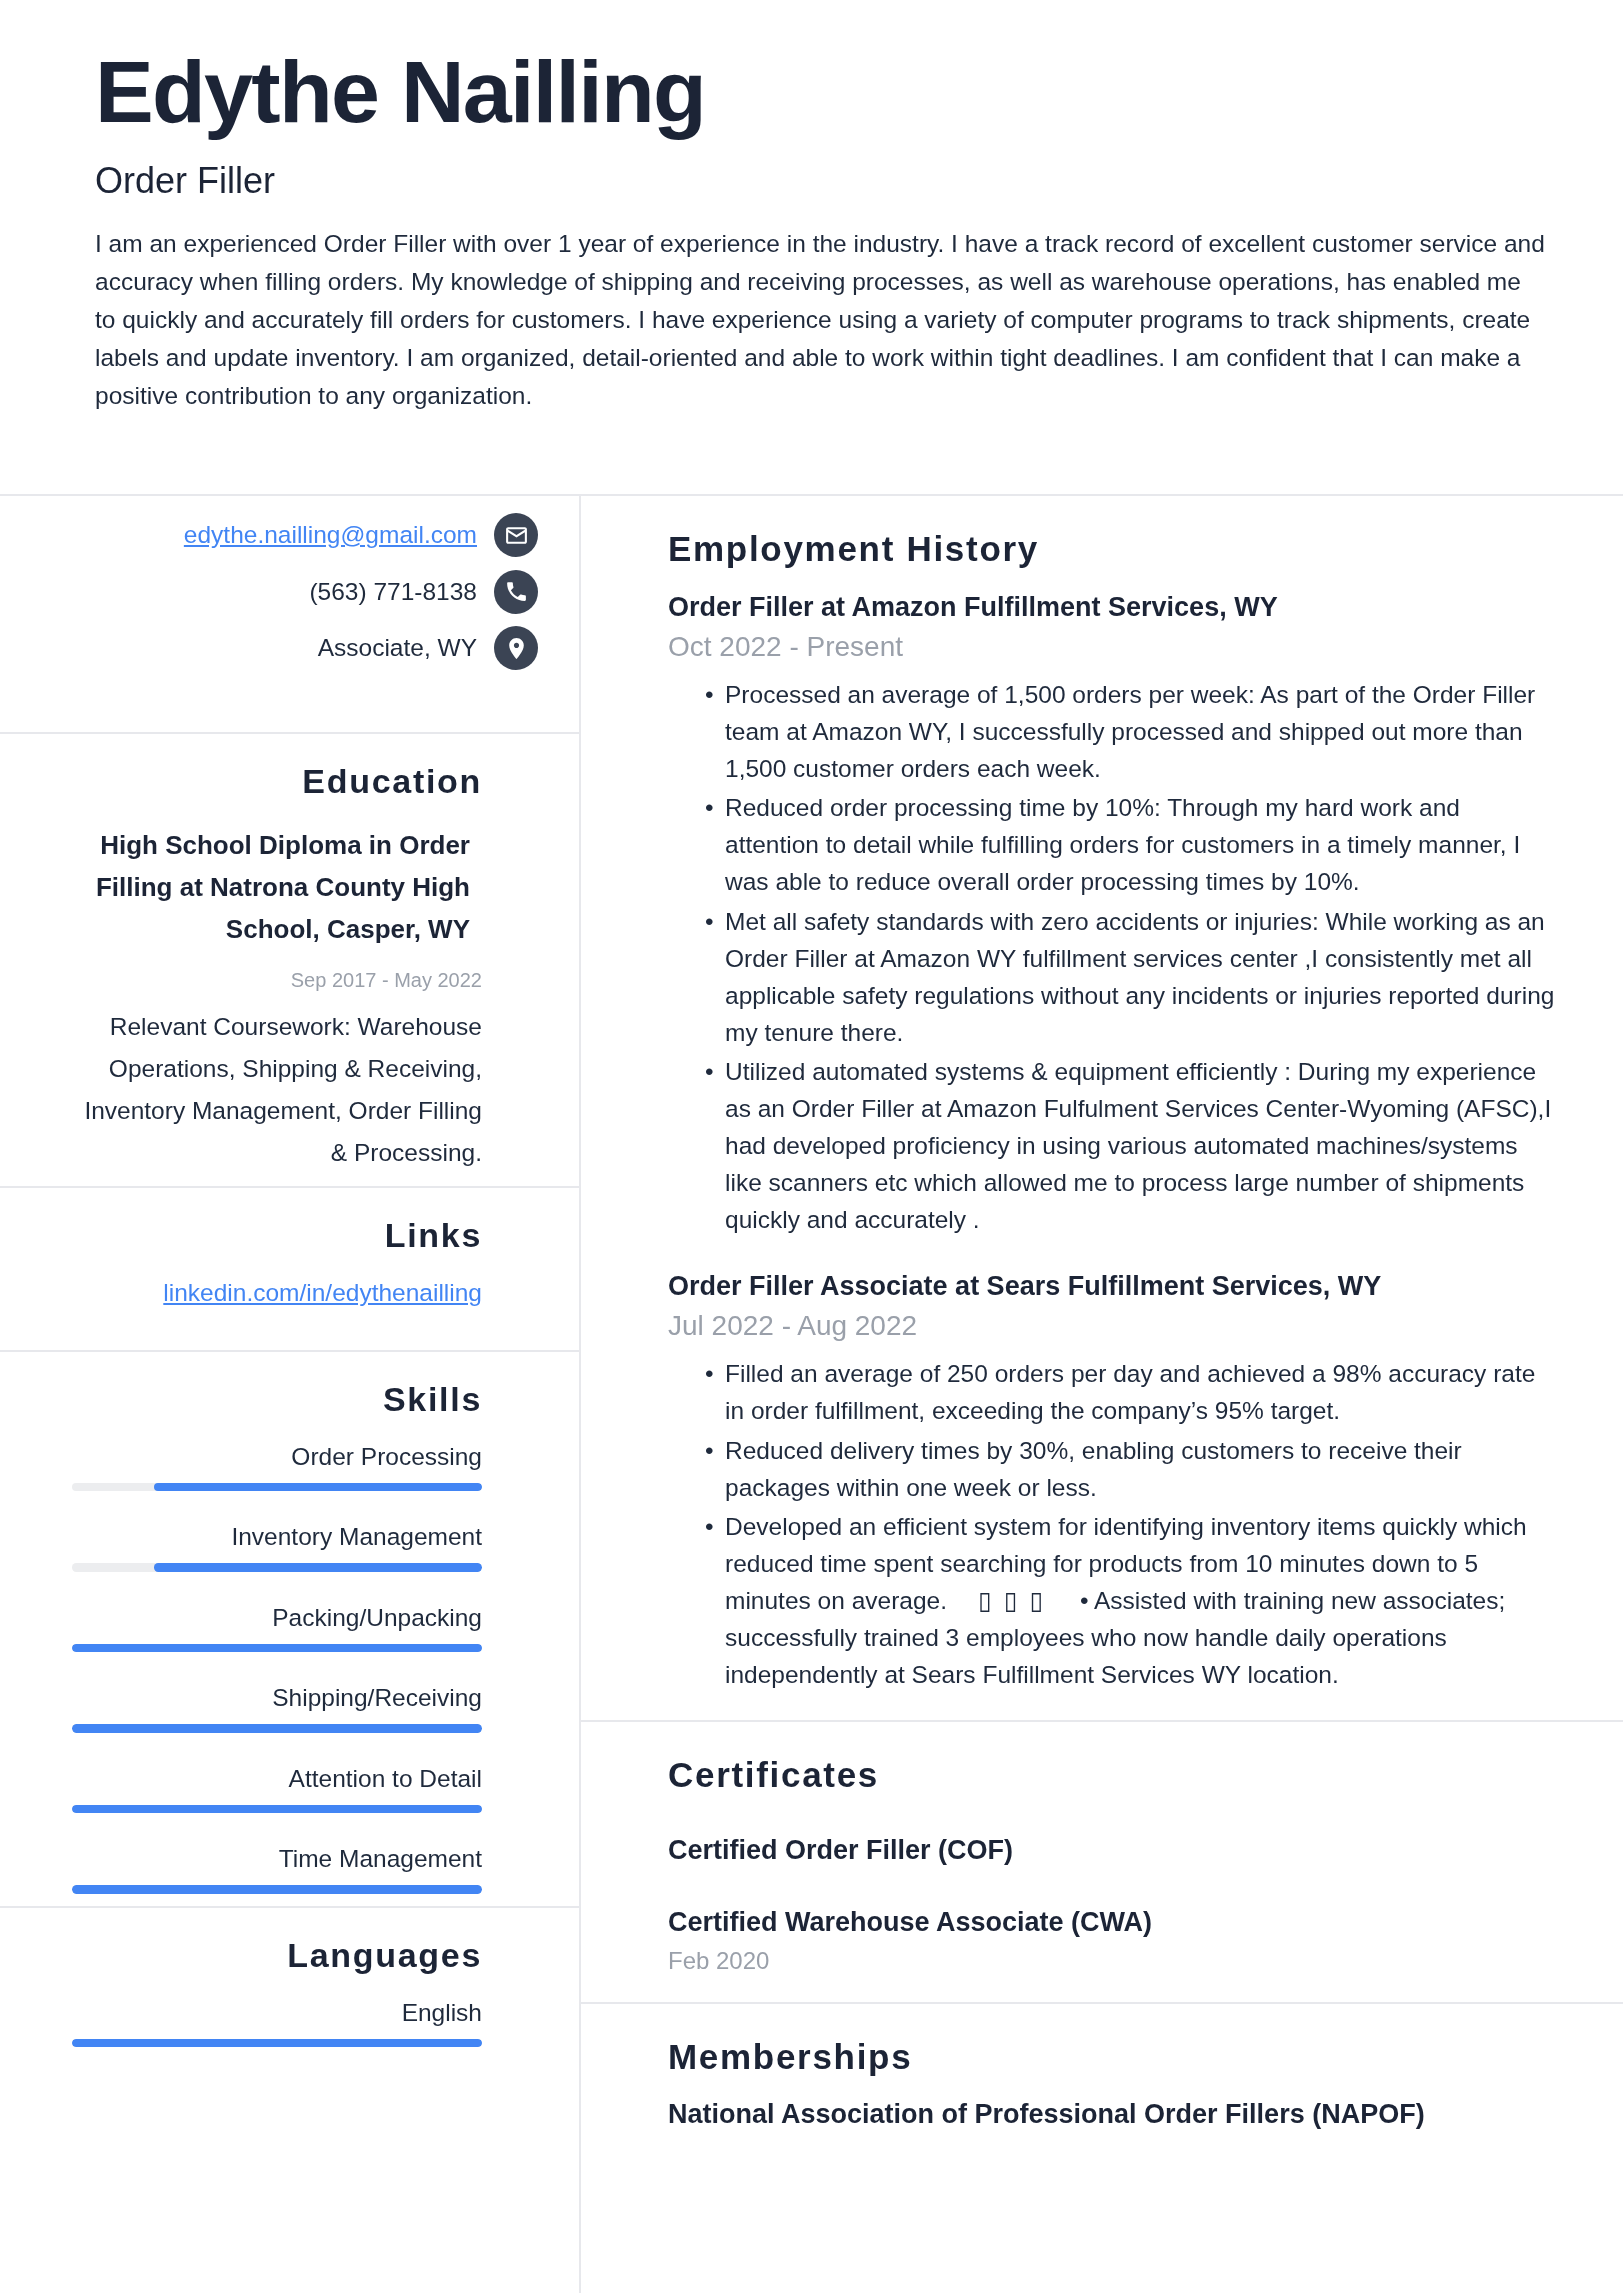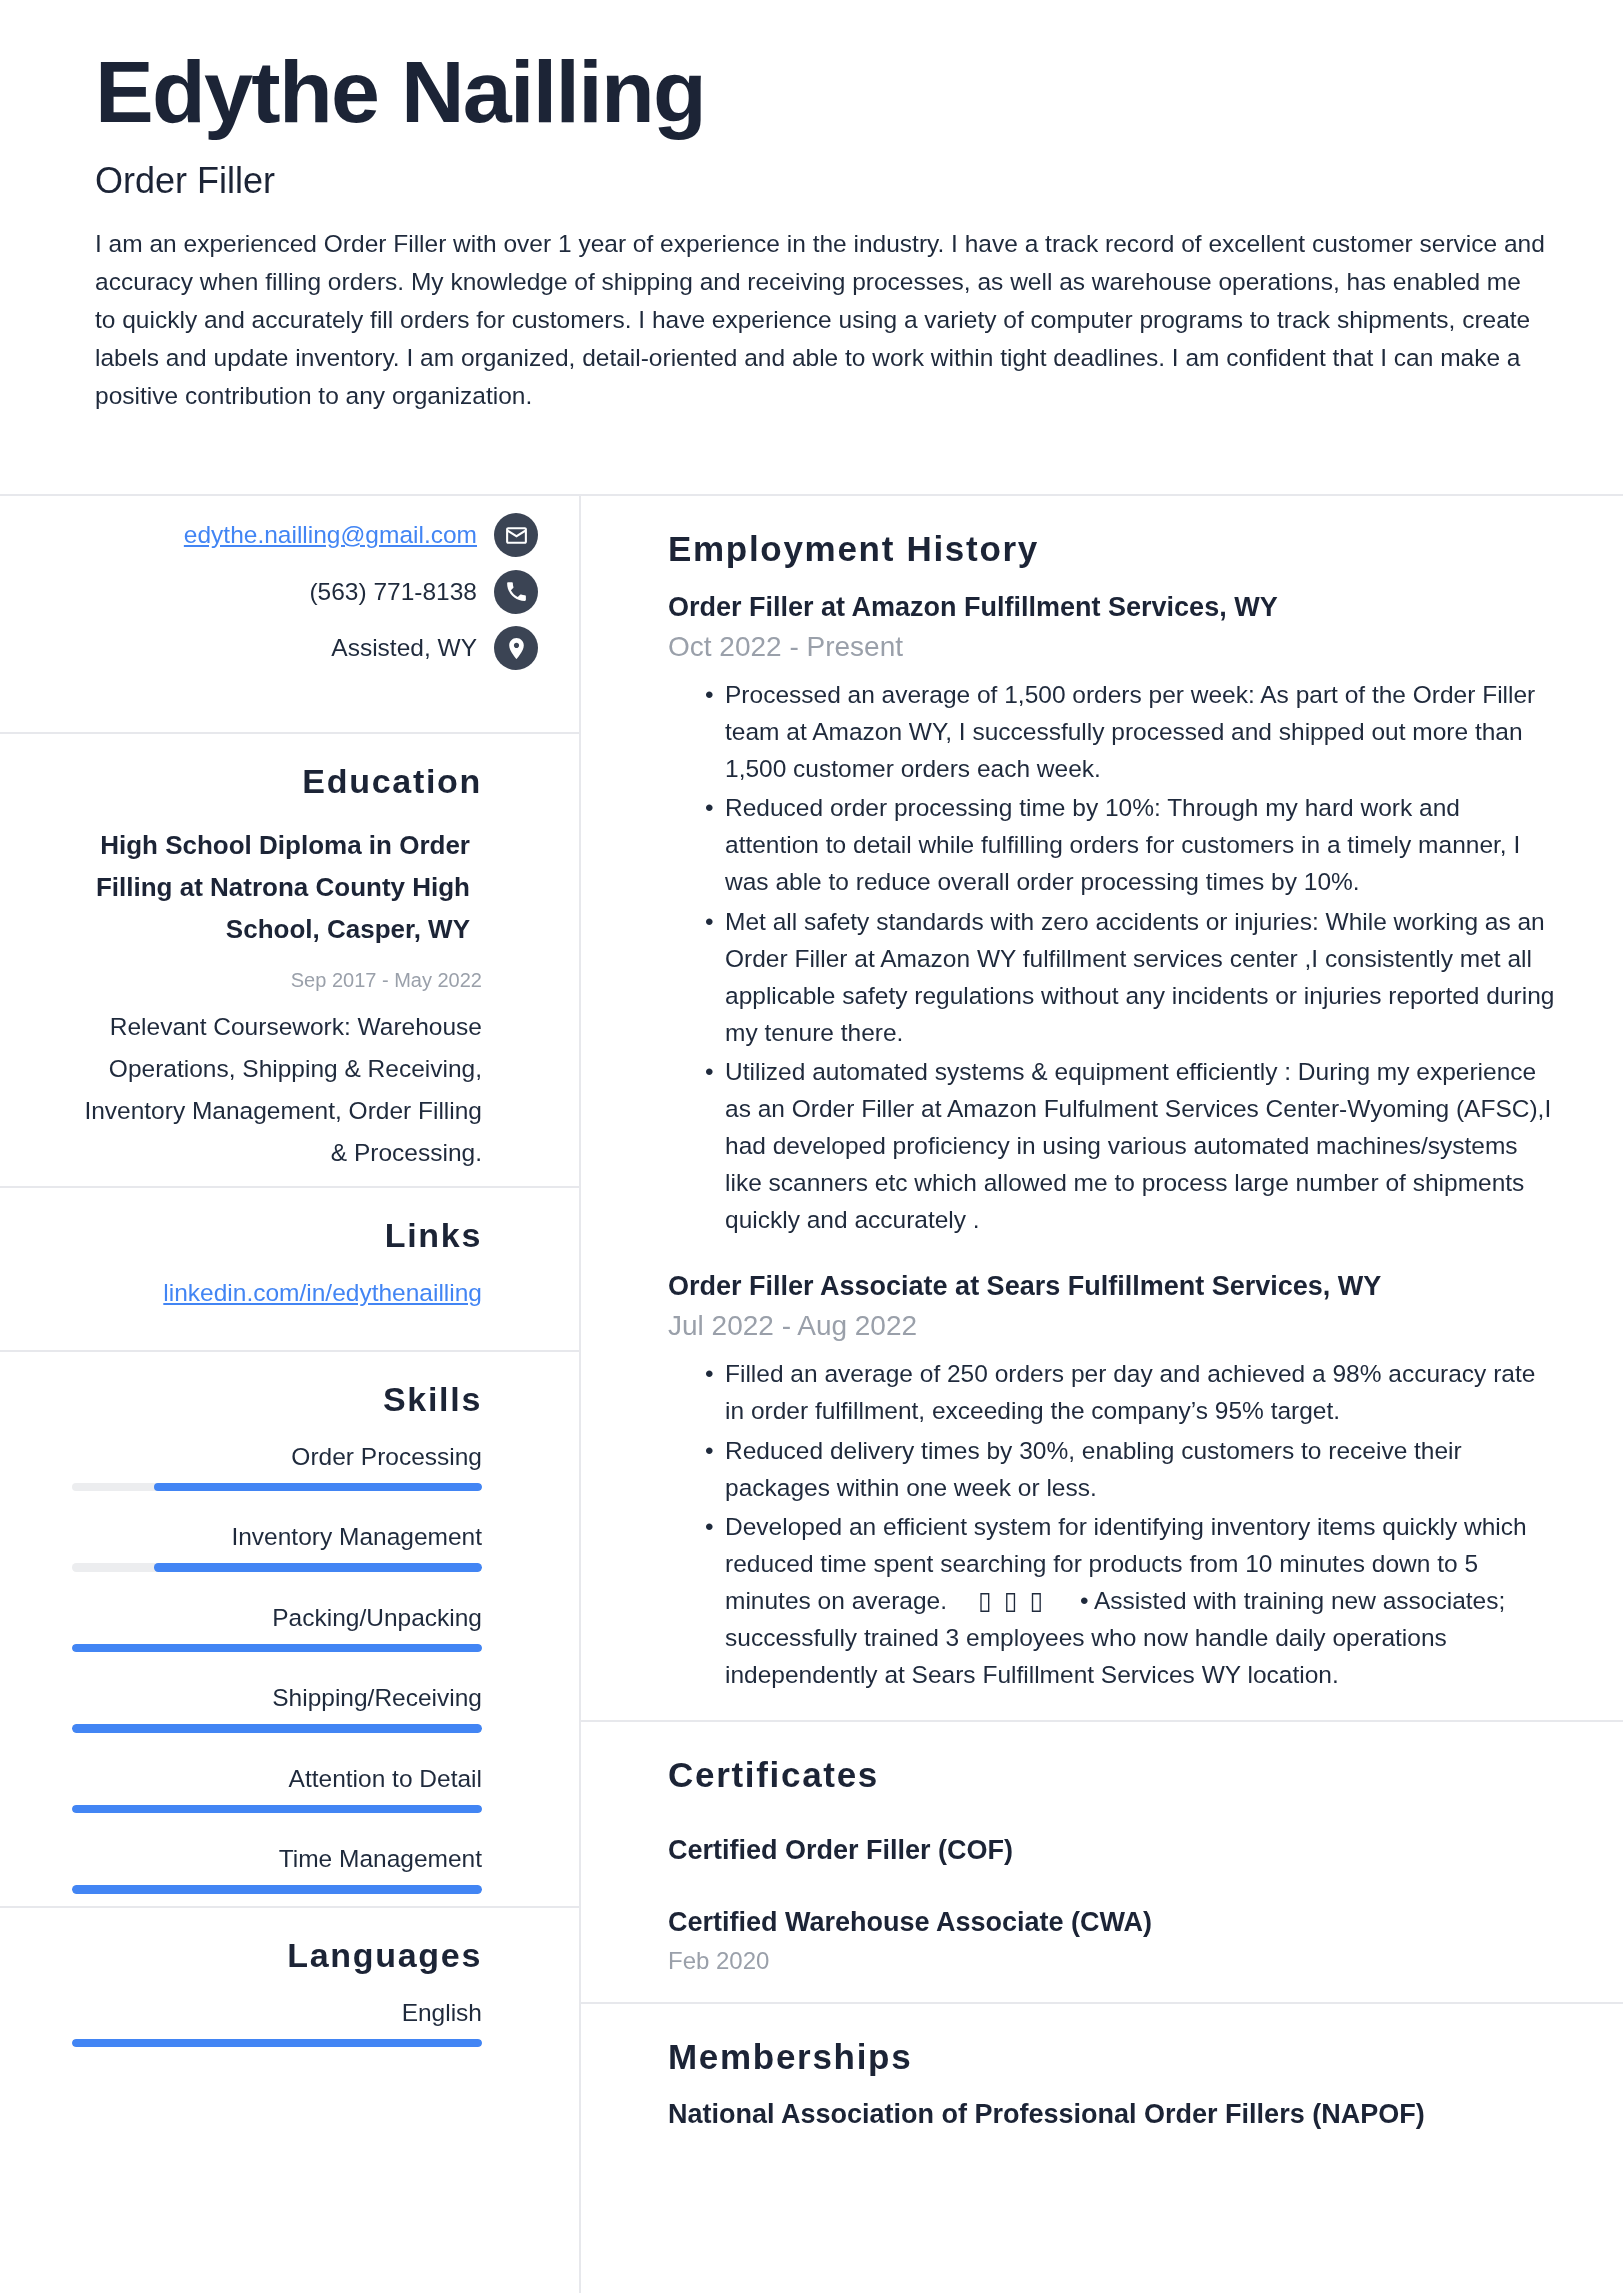--- a/index.html
+++ b/index.html
@@ -89,21 +89,21 @@
         </div>
         <div class="contact-row">
           <span class="contact-text">(563) 771-8138</span>
           <span class="icon icon-circle">
             <svg viewBox="0 0 24 24">
                 <path d="M6.62 10.79c1.44 2.83 3.76 5.14 6.59 6.59l2.2-2.2c.27-.27.67-.36 1.02-.24 1.12.37 2.33.57 3.57.57.55 0 1 .45 1 1V20c0 .55-.45 1-1 1-9.39 0-17-7.61-17-17 0-.55.45-1 1-1h3.5c.55 0 1 .45 1 1 0 1.25.2 2.45.57 3.57.11.35.03.74-.25 1.02l-2.2 2.2z"></path>
               </svg>
           </span>
         </div>
         <div class="contact-row">
-          <span class="contact-text">Assisted, WY</span>
+          <span class="contact-text">Associate, WY</span>
           <span class="icon icon-circle">
             <svg viewBox="0 0 24 24">
                 <path d="M12 2C8.13 2 5 5.13 5 9c0 5.25 7 13 7 13s7-7.75 7-13c0-3.87-3.13-7-7-7zm0 9.5c-1.38 0-2.5-1.12-2.5-2.5S10.62 6.5 12 6.5s2.5 1.12 2.5 2.5-1.12 2.5-2.5 2.5z"></path>
               </svg>
           </span>
         </div>
       </div>
 
       <div class="side-section">
         <h2 class="side-heading">Education</h2>

